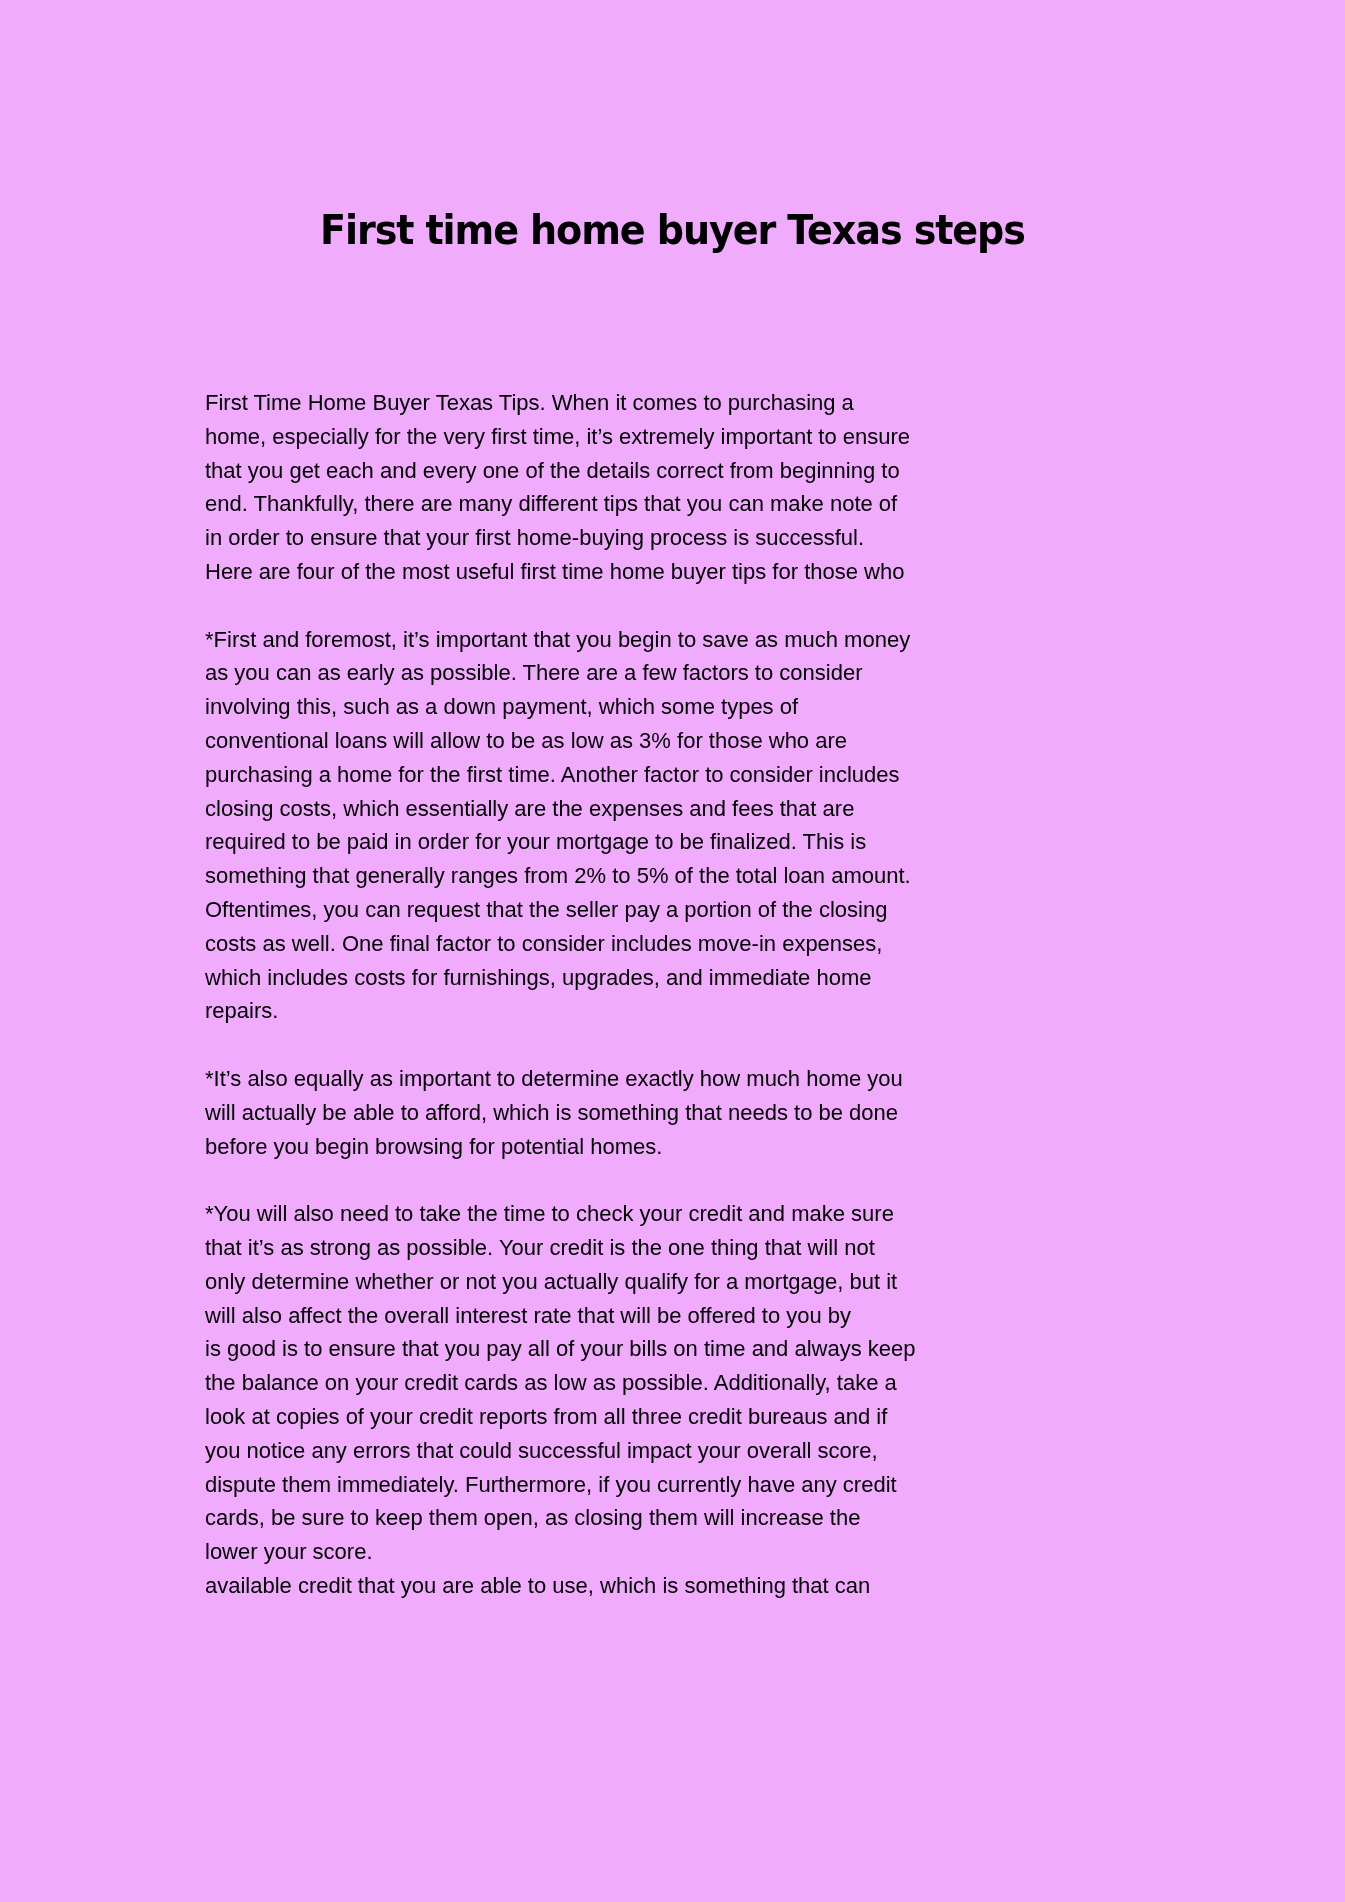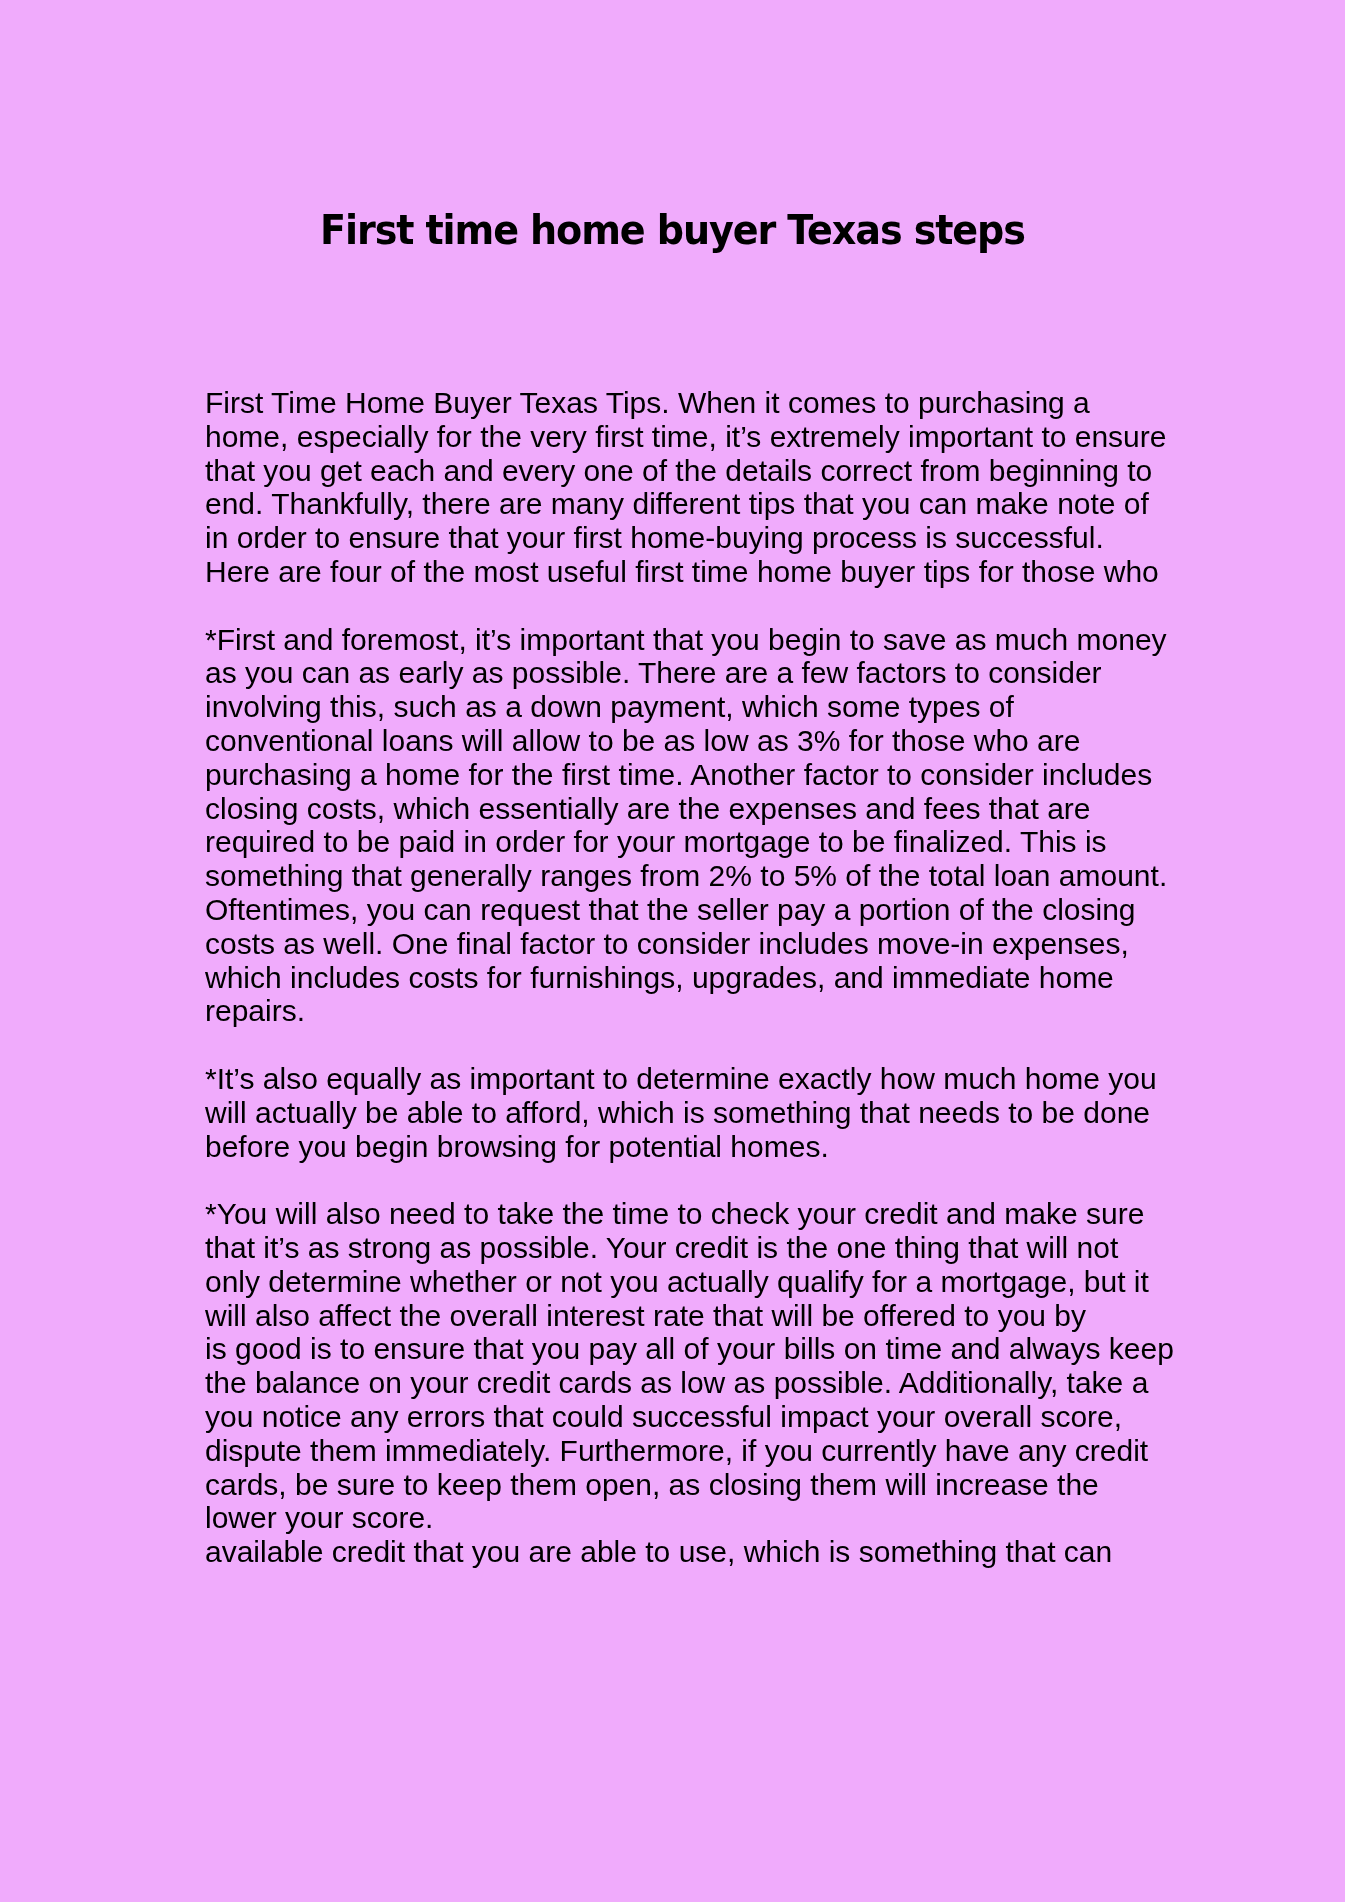--- a/index.html
+++ b/index.html
@@ -37,21 +37,21 @@
       margin: 0;
       transform: scaleX(0.93);
       transform-origin: 672px 0;
     }
     .body-text {
       position: absolute;
       left: 205px;
       top: 386px;
       width: 980px;
       font-family: "Liberation Sans", sans-serif;
-      font-size: 30px;
+      font-size: 22px;
       line-height: 33.8px;
     }
     .para {
       margin: 0 0 33.8px 0;
     }
     .line {
       display: block;
       white-space: nowrap;
     }
   </style>
@@ -93,20 +93,21 @@
       <span class="line">before you begin browsing for potential homes.</span>
     </p>
 
     <p class="para">
       <span class="line">*You will also need to take the time to check your credit and make sure</span>
       <span class="line">that it’s as strong as possible. Your credit is the one thing that will not</span>
       <span class="line">only determine whether or not you actually qualify for a mortgage, but it</span>
       <span class="line">will also affect the overall interest rate that will be offered to you by</span>
       <span class="line">is good is to ensure that you pay all of your bills on time and always keep</span>
       <span class="line">the balance on your credit cards as low as possible. Additionally, take a</span>
+      <span class="line">look at copies of your credit reports from all three credit bureaus and if</span>
       <span class="line">you notice any errors that could successful impact your overall score,</span>
       <span class="line">dispute them immediately. Furthermore, if you currently have any credit</span>
       <span class="line">cards, be sure to keep them open, as closing them will increase the</span>
       <span class="line">lower your score.</span>
       <span class="line">available credit that you are able to use, which is something that can</span>
     </p>
 
   </div>
 </div>
 

